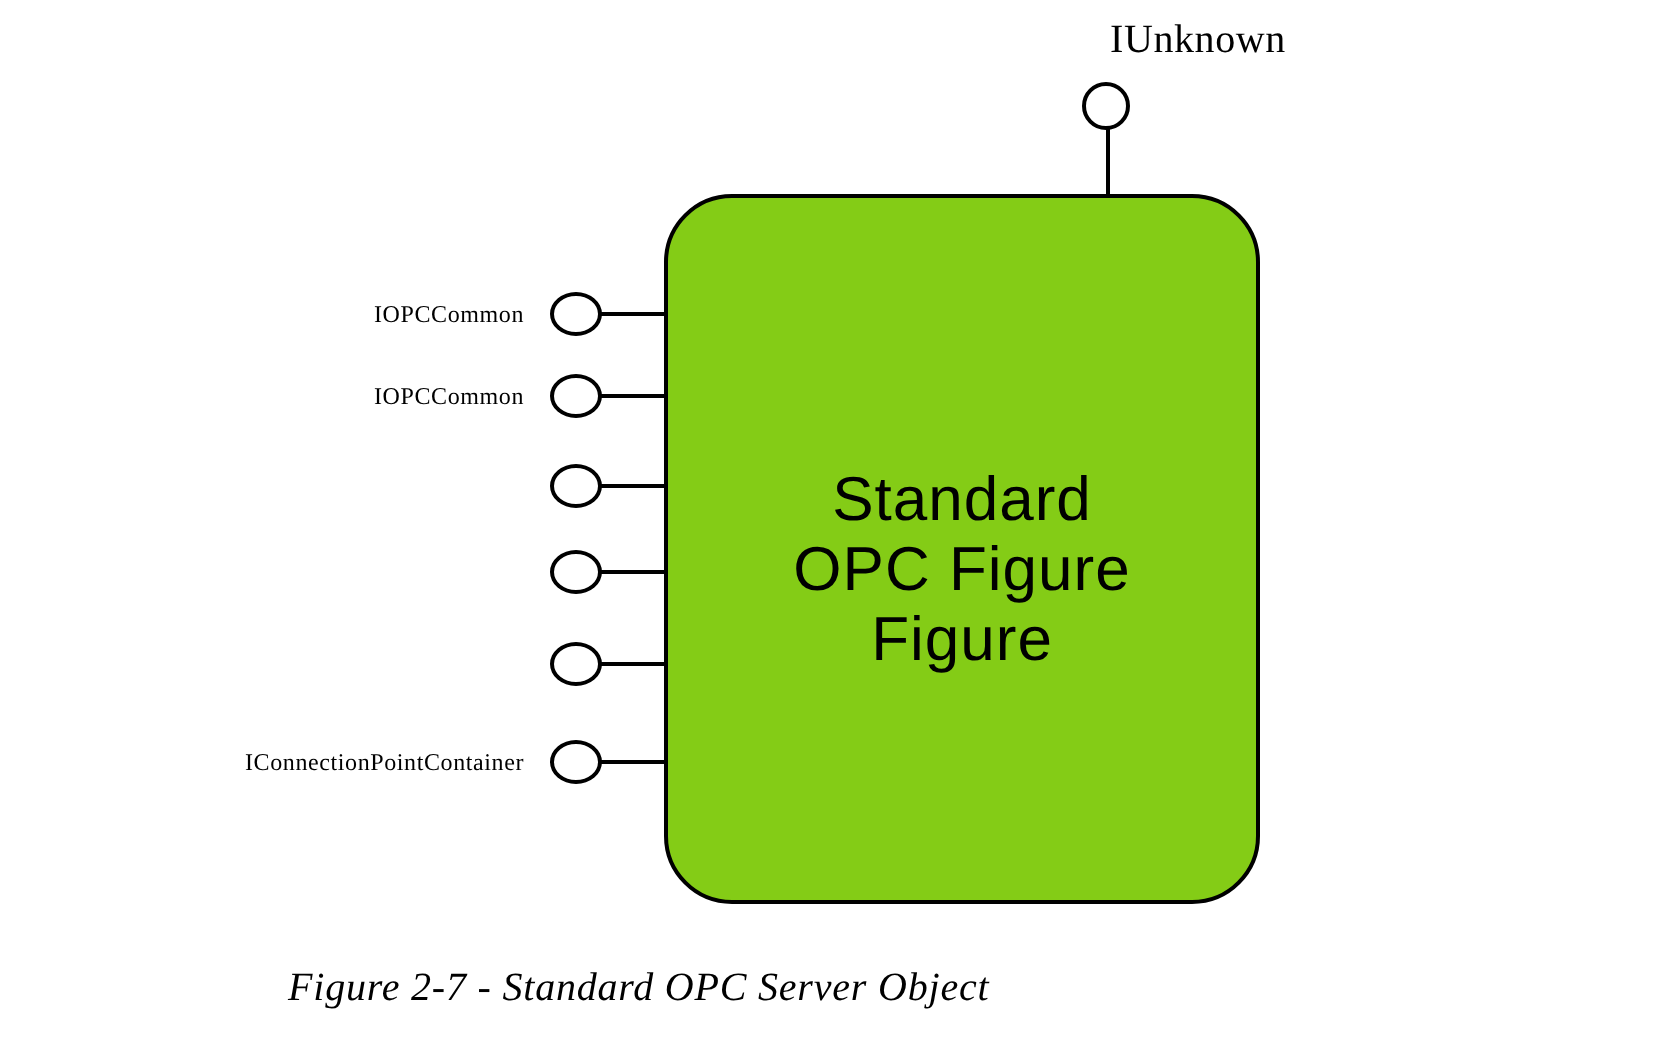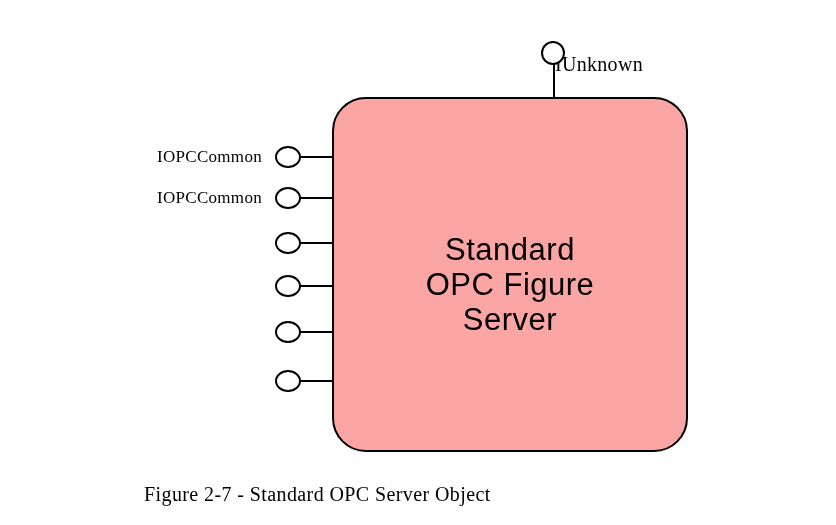--- a/index.html
+++ b/index.html
@@ -14,45 +14,45 @@
     background: #ffffff;
     overflow: hidden;
     font-family: "Liberation Serif", "DejaVu Serif", serif;
     color: #000000;
   }
   
   .server-box {
     position: absolute;
     left: 332px;
     top: 97px;
-    width: 356px;
+    width: 298px;
     height: 355px;
     box-sizing: border-box;
     border: 2px solid #000000;
     border-radius: 34px;
-    background: #fca5a5;
+    background: #84cc16;
   }
   .box-title {
     position: absolute;
     left: 0;
     top: 133px;
     width: 100%;
     text-align: center;
     font-family: "Liberation Sans", "DejaVu Sans", sans-serif;
     font-size: 31px;
     line-height: 35px;
     letter-spacing: 0.5px;
     color: #000000;
   }
   
   .iface-label {
     position: absolute;
     right: 574px;
     white-space: nowrap;
-    font-size: 17px;
+    font-size: 12px;
     line-height: 26px;
     letter-spacing: 0.3px;
     text-align: right;
   }
   .iface-circle {
     position: absolute;
     left: 275px;
     width: 26px;
     height: 22px;
     box-sizing: border-box;
@@ -69,21 +69,20 @@
   }
   
   .top-label {
     position: absolute;
     left: 555px;
     top: 7px;
     font-size: 20px;
     line-height: 26px;
     letter-spacing: 0.3px;
     white-space: nowrap;
-    margin-top: 44px;
   }
   .top-circle {
     position: absolute;
     left: 541px;
     top: 41px;
     width: 24px;
     height: 24px;
     box-sizing: border-box;
     border: 2px solid #000000;
     border-radius: 50%;
@@ -97,56 +96,58 @@
     height: 34px;
     background: #000000;
   }
   
   .caption {
     position: absolute;
     left: 144px;
     top: 481px;
     font-size: 20px;
     line-height: 26px;
+    font-style: italic;
     letter-spacing: 0.4px;
     white-space: nowrap;
   }
 </style>
 </head>
 <body>
 
 <div class="canvas">
 
   <div class="top-label">IUnknown</div>
   <div class="top-circle"></div>
   <div class="top-stem"></div>
 
   <div class="server-box">
     <div class="box-title">
       <div>Standard</div>
       <div>OPC Figure</div>
-      <div>Server</div>
+      <div>Figure</div>
     </div>
   </div>
 
   <div class="iface-label" style="top:144px">IOPCCommon</div>
   <div class="iface-circle" style="top:146px"></div>
   <div class="iface-line" style="top:156px"></div>
 
   <div class="iface-label" style="top:185px">IOPCCommon</div>
   <div class="iface-circle" style="top:187px"></div>
   <div class="iface-line" style="top:197px"></div>
 
   <div class="iface-circle" style="top:232px"></div>
   <div class="iface-line" style="top:242px"></div>
 
   <div class="iface-circle" style="top:275px"></div>
   <div class="iface-line" style="top:285px"></div>
 
   <div class="iface-circle" style="top:321px"></div>
   <div class="iface-line" style="top:331px"></div>
 
+  <div class="iface-label" style="top:368px">IConnectionPointContainer</div>
   <div class="iface-circle" style="top:370px"></div>
   <div class="iface-line" style="top:380px"></div>
 
   <div class="caption">Figure 2-7 - Standard OPC Server Object</div>
 
 </div>
 
 </body></html>

